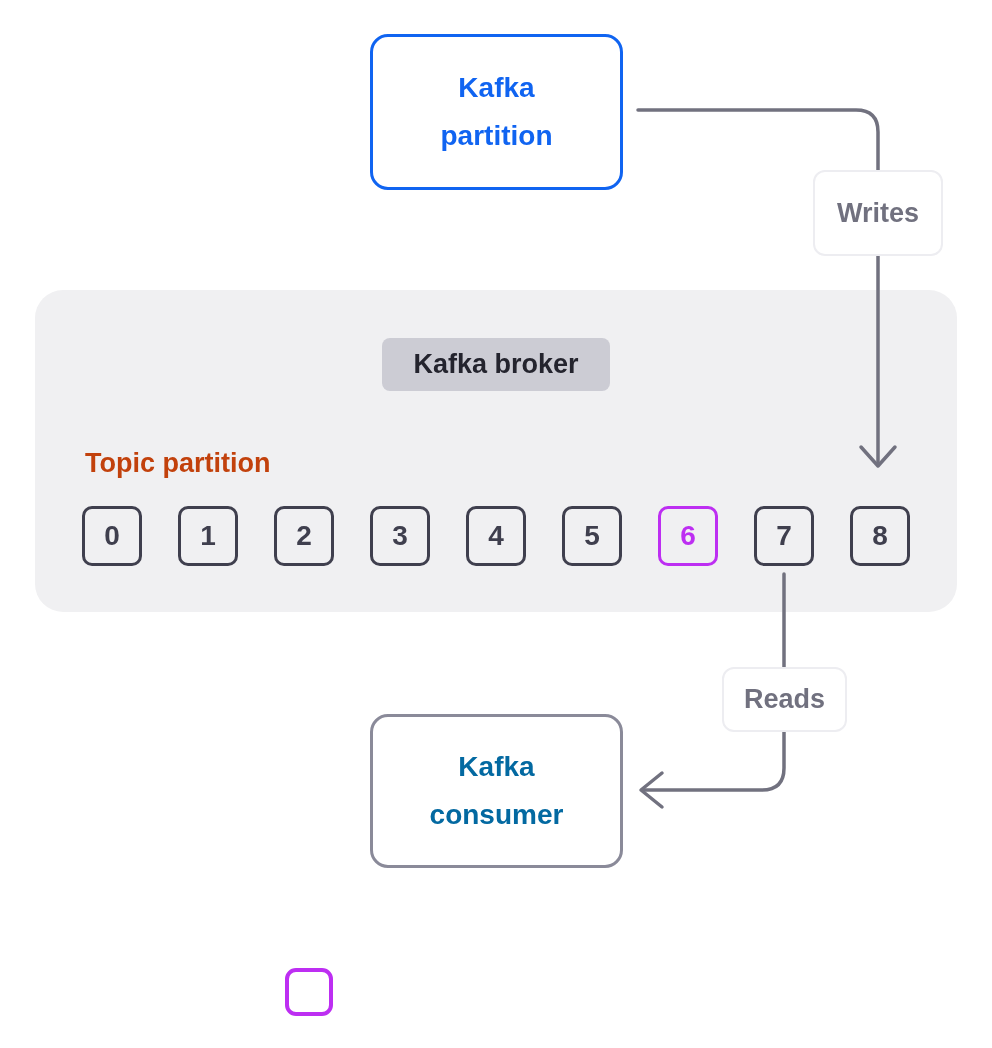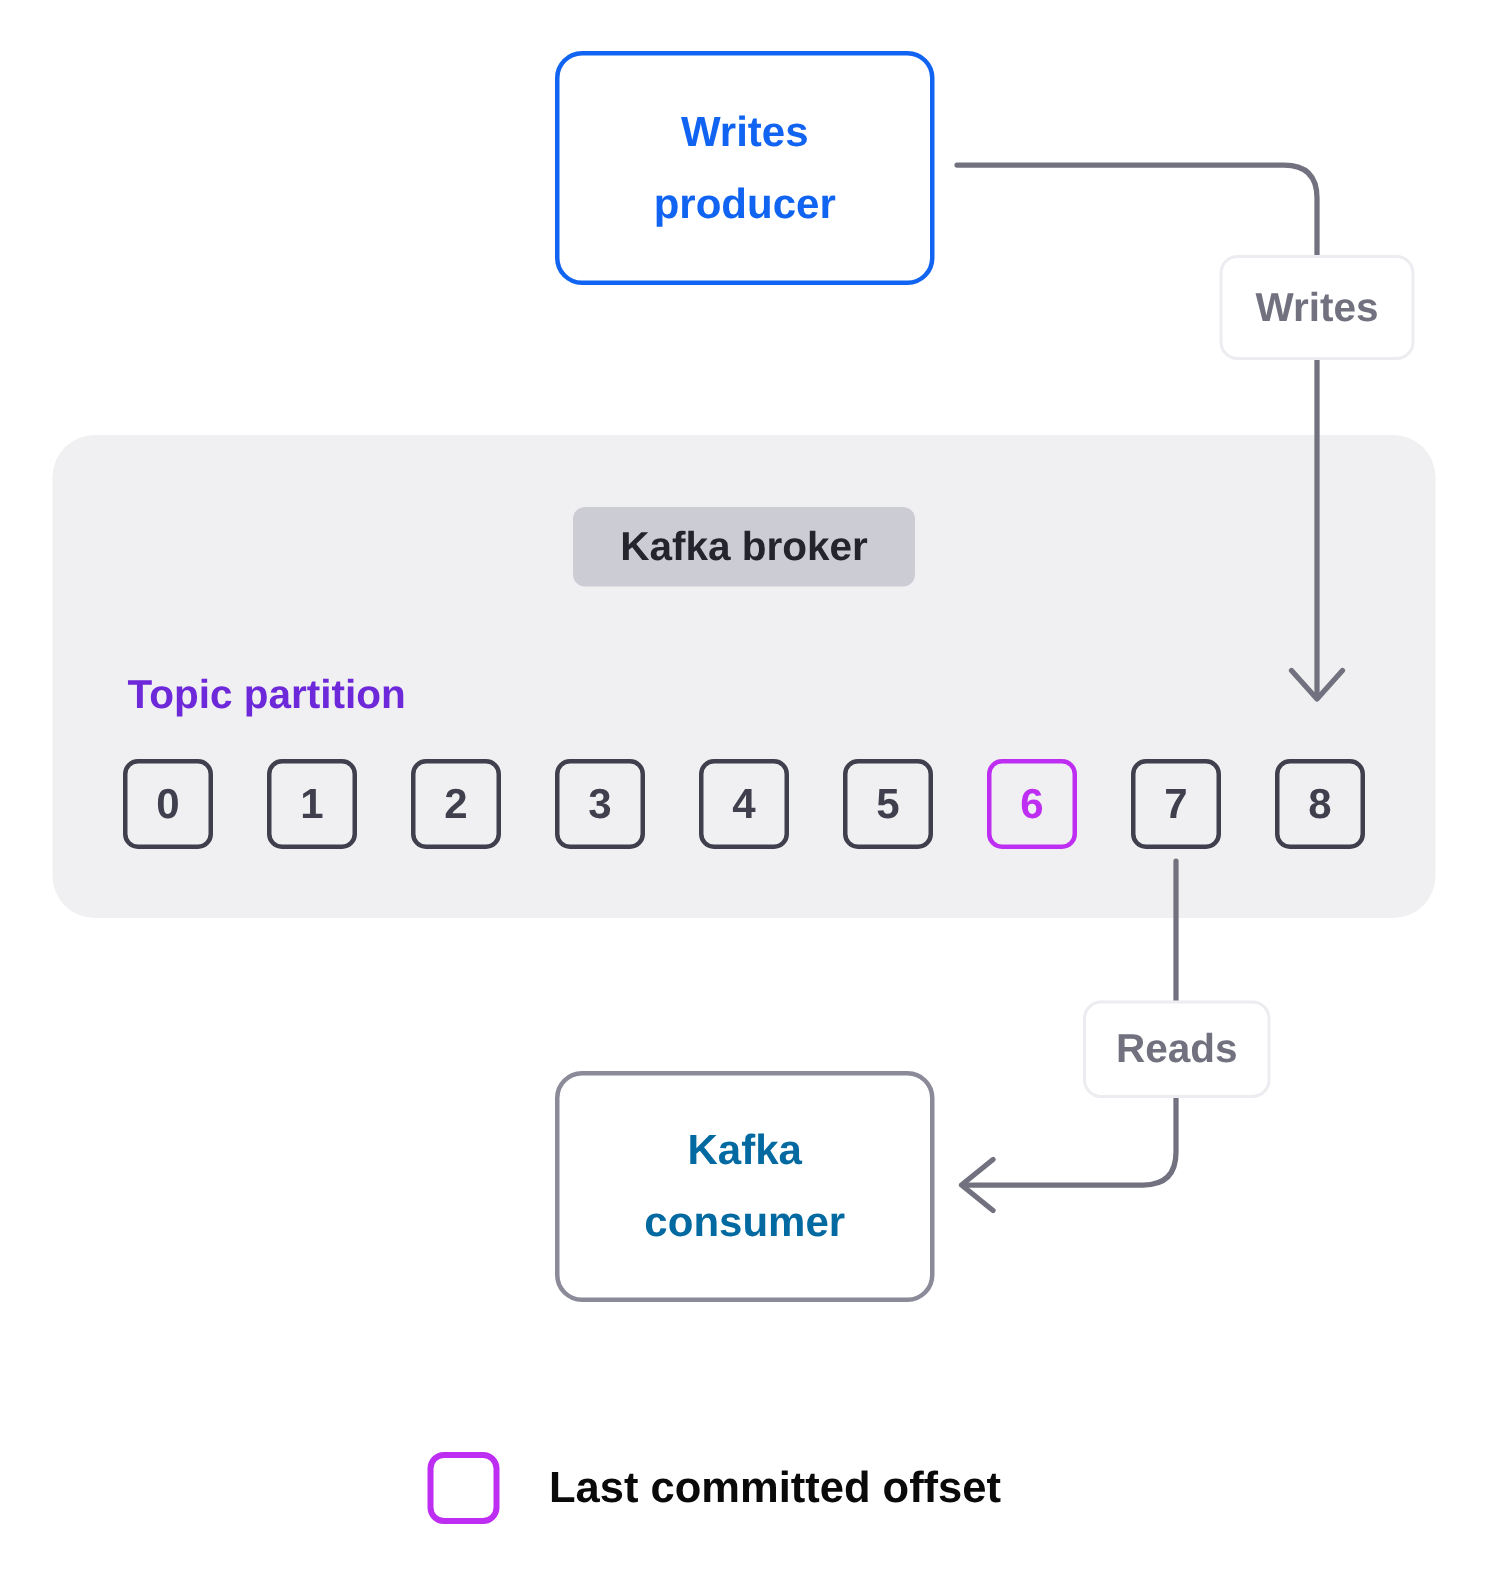--- a/index.html
+++ b/index.html
@@ -26,37 +26,37 @@
   .consumer { left: 370px; top: 714px; width: 253px; height: 154px;
     border: 3px solid #8a8a99; color: #0369a1; }
 
   
   .edge-label {
     position: absolute; z-index: 3; background: #ffffff;
     border: 2px solid #ededf1; border-radius: 12px;
     display: flex; align-items: center; justify-content: center;
     color: #71717f; font-weight: 600; font-size: 27px;
   }
-  .writes-label { left: 813px; top: 170px; width: 130px; height: 70px; }
+  .writes-label { left: 813px; top: 170px; width: 130px; height: 86px; }
   .reads-label  { left: 722px; top: 667px; width: 125px; height: 65px; }
 
   
   .broker {
     position: absolute; left: 35px; top: 290px; width: 922px; height: 322px;
     background: #f0f0f2; border-radius: 28px; z-index: 0;
   }
   .broker-badge {
     position: absolute; left: 347px; top: 48px; min-width: 228px; height: 53px;
     padding: 12px 26px; background: #ccccd4; border-radius: 8px;
     display: flex; align-items: center; justify-content: center;
     color: #24242e; font-weight: bold; font-size: 27px;
   }
   .topic-partition-label {
     position: absolute; left: 50px; top: 158px;
-    color: #6d28d9; font-weight: 600; font-size: 27px;
+    color: #c2410c; font-weight: 600; font-size: 27px;
   }
   .partition-row {
     position: absolute; left: 47px; top: 216px;
     display: flex; gap: 36px;
   }
   .partition {
     width: 60px; height: 60px;
     border: 3.5px solid #3f3f4e; border-radius: 10px;
     display: flex; align-items: center; justify-content: center;
     color: #3f3f4e; font-weight: bold; font-size: 28px;
@@ -87,21 +87,21 @@
       </g>
 
       <g>
         <path d="M 784 574 L 784 768 Q 784 790 762 790 L 644 790"></path>
         <path d="M 662 773 L 641 790 L 662 807"></path>
       </g>
     </g>
   </svg>
 
   <div class="node producer">
-    <div class="node-label">Writes producer</div>
+    <div class="node-label">Kafka partition</div>
   </div>
 
   <div class="edge-label writes-label">
     <span>Writes</span>
   </div>
 
   <div class="broker">
     <div class="broker-badge">
       <span>Kafka broker</span>
     </div>
@@ -123,16 +123,15 @@
   <div class="edge-label reads-label">
     <span>Reads</span>
   </div>
 
   <div class="node consumer">
     <div class="node-label">Kafka consumer</div>
   </div>
 
   <div class="legend">
     <div class="legend-swatch"></div>
-    <div class="legend-text">Last committed offset</div>
   </div>
 
 </div>
 
 </body></html>

